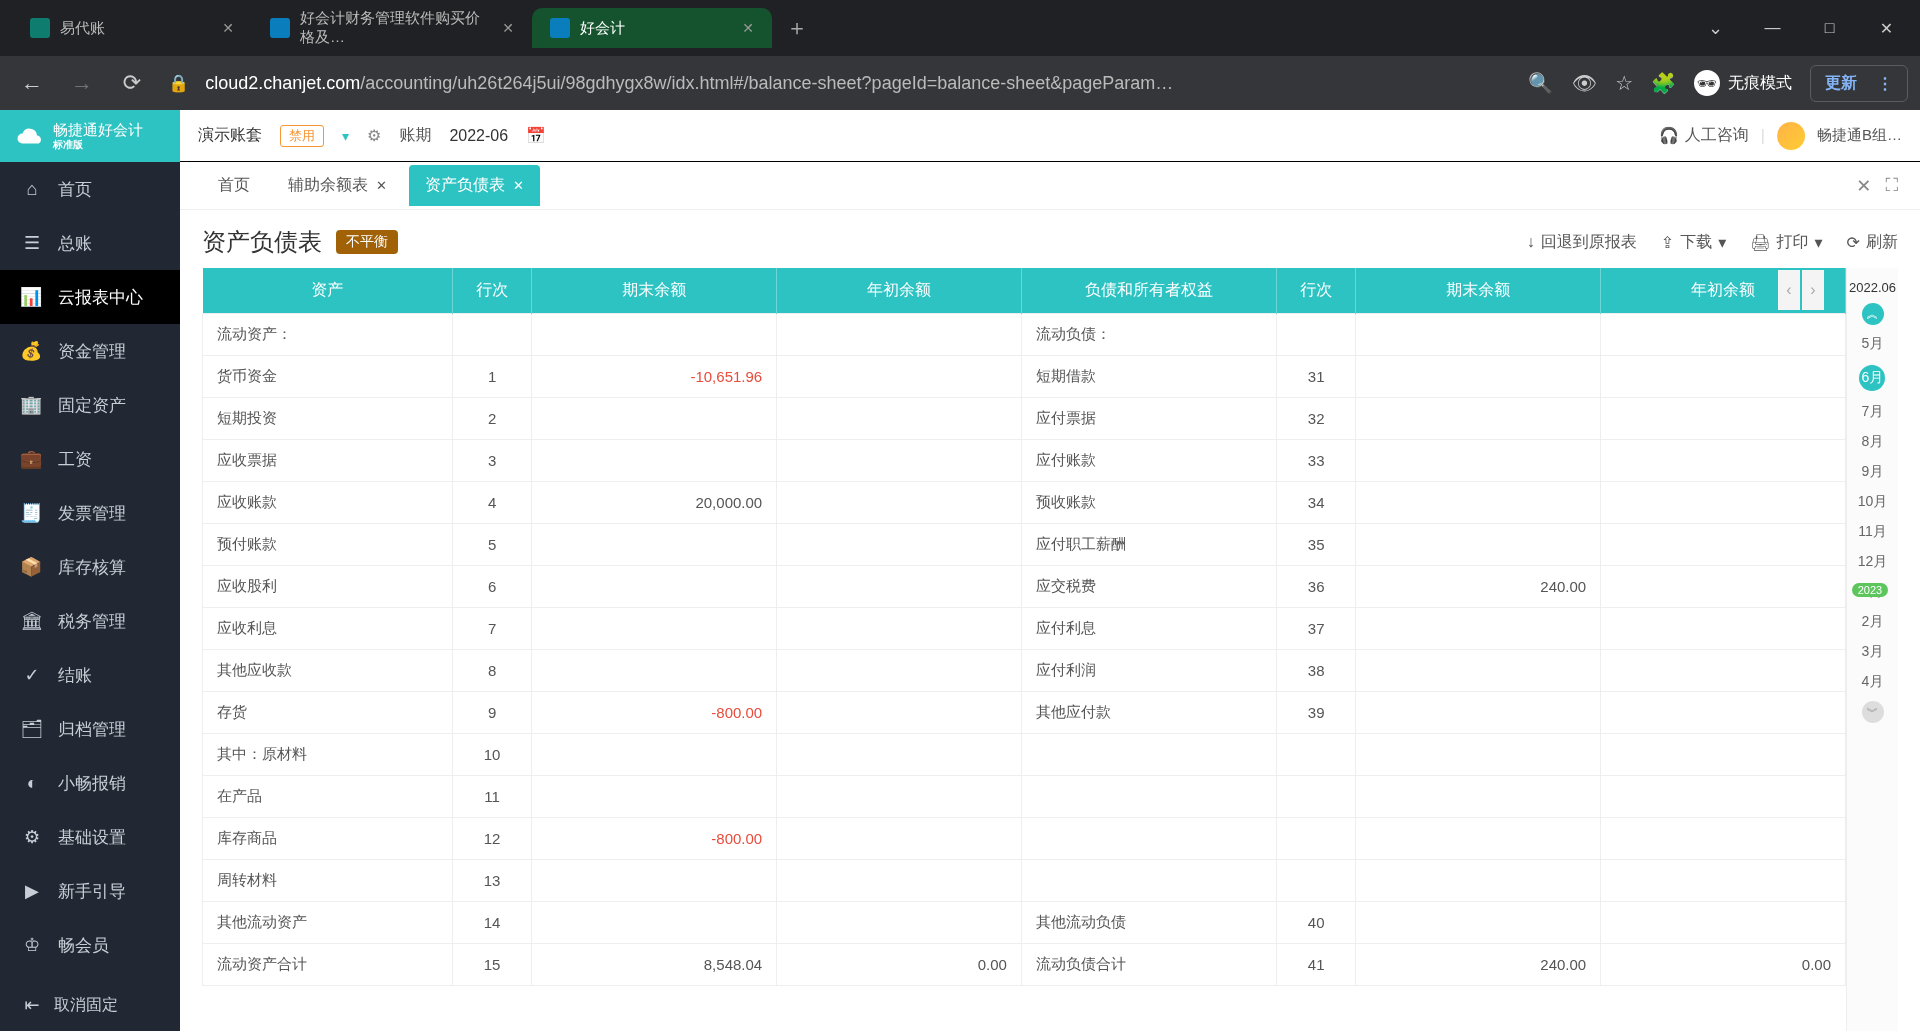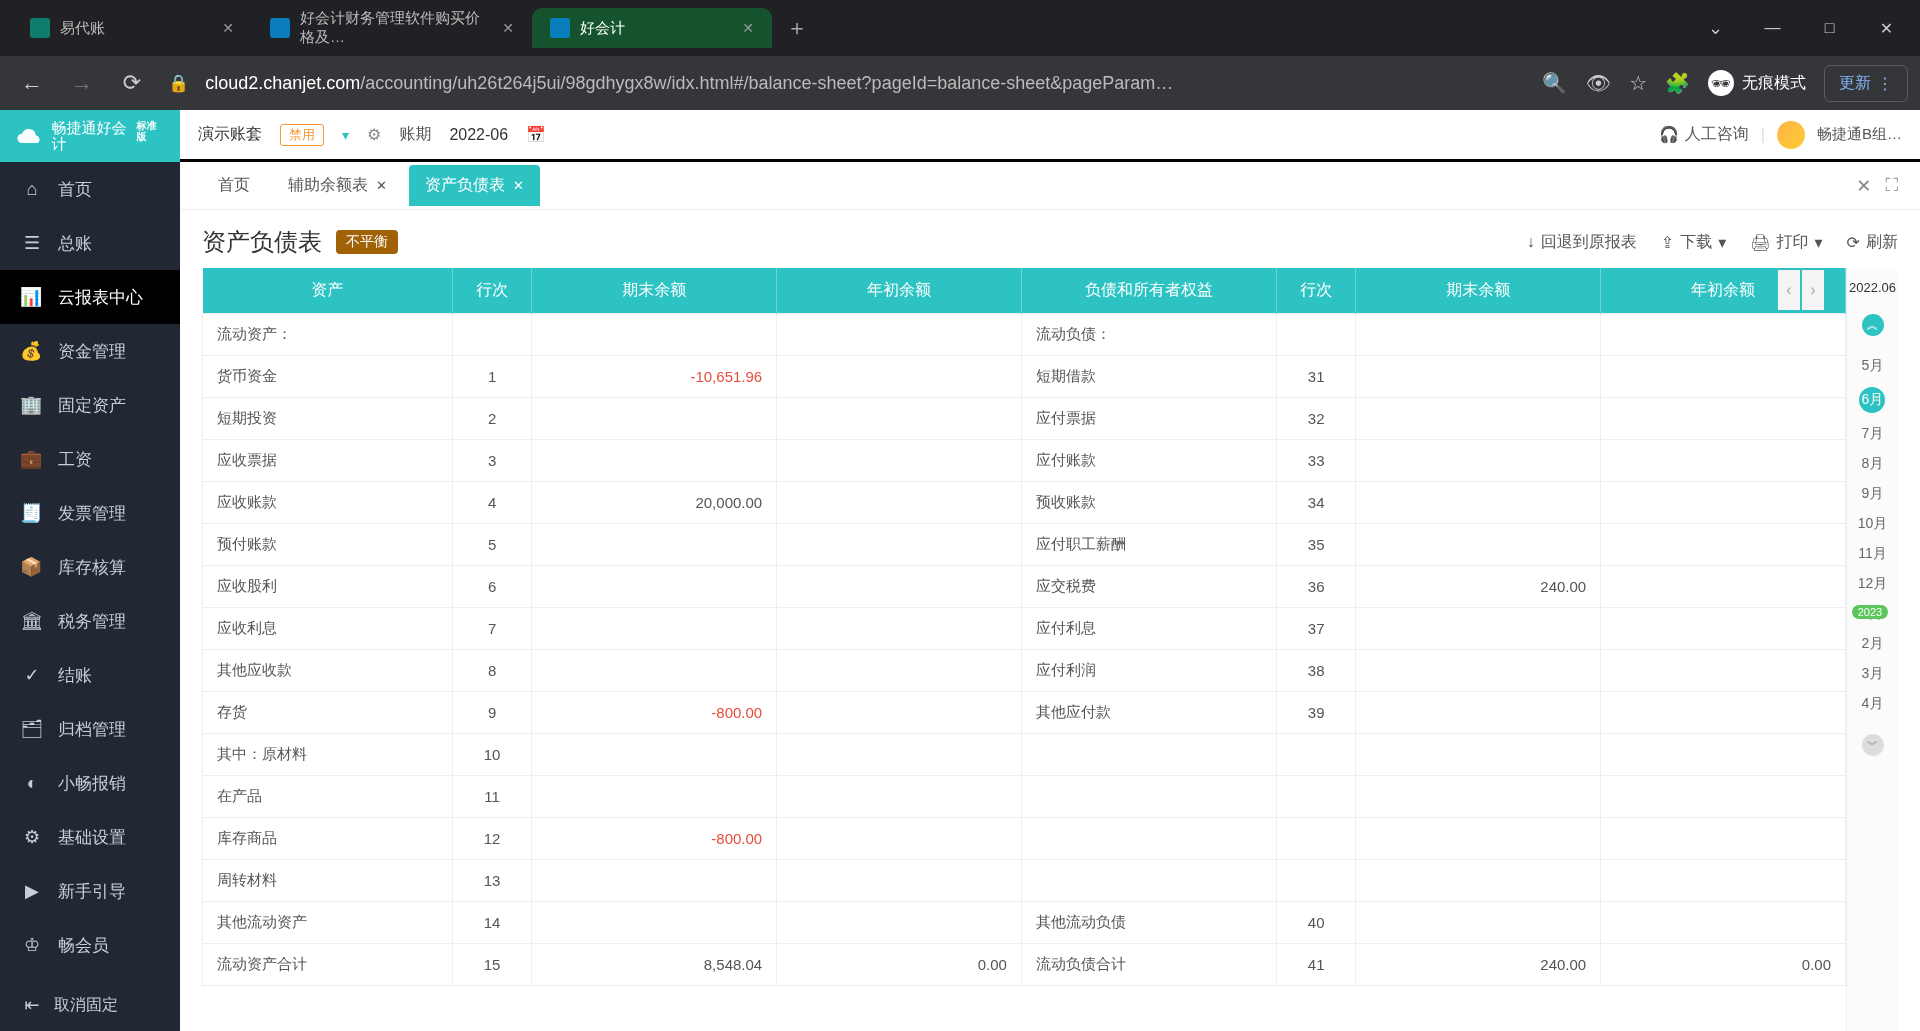--- a/index.html
+++ b/index.html
@@ -22,36 +22,36 @@
 
 .browser-addr { background: #35363a; height: 54px; display: flex; align-items: center; padding: 0 12px; gap: 10px; }
 .nav-btn { width: 40px; height: 40px; display: flex; align-items: center; justify-content: center; color: #ccc; font-size: 22px; cursor: pointer; border-radius: 20px; }
 .lock-icon { color: #ccc; font-size: 17px; padding: 0 6px; }
 .url-bar { flex: 1; color: #bbb; font-size: 18px; display: flex; align-items: center; }
 .url-bar .host { color: #fff; }
 .addr-icons { display: flex; align-items: center; gap: 18px; }
 .addr-icon { color: #ccc; font-size: 20px; cursor: pointer; }
 .incognito { display: flex; align-items: center; gap: 8px; color: #fff; font-size: 16px; }
 .incog-svg { width: 26px; height: 26px; background: #fff; border-radius: 50%; display: flex; align-items: center; justify-content: center; color: #333; font-size: 16px; }
-.update-btn { color: #84b4f6; font-size: 16px; border: 1px solid #5a5c60; padding: 7px 14px; border-radius: 6px; display: flex; align-items: center; gap: 6px; cursor: pointer; }
+.update-btn { color: #84b4f6; font-size: 16px; border: 1px solid #5a5c60; padding: 7px 14px; border-radius: 6px; display: flex; align-items: center; gap: 20px; cursor: pointer; font-weight: bold; }
 
 
 .app { height: 921px; display: flex; background: #fff; }
 .sidebar { width: 180px; background: #222833; color: #9aa1ad; display: flex; flex-direction: column; flex-shrink: 0; }
 .logo-area { height: 52px; background: #2dc3c3; display: flex; align-items: center; padding: 0 15px; color: #fff; font-size: 15px; gap: 8px; }
 .logo-svg { width: 30px; height: 30px; }
-.logo-text { display: flex; flex-direction: row; line-height: 1.1; }
+.logo-text { display: flex; flex-direction: column; line-height: 1.1; }
 .logo-text .small { font-size: 10px; font-weight: bold; }
 .side-item { height: 54px; display: flex; align-items: center; padding: 0 22px; gap: 16px; cursor: pointer; font-size: 17px; color: #c8cdd6; }
 .side-item.active { background: #000; color: #fff; }
 .side-footer { margin-top: auto; height: 52px; display: flex; align-items: center; padding: 0 22px; gap: 12px; font-size: 16px; color: #c8cdd6; cursor: pointer; }
 .side-icon { width: 20px; height: 20px; display: inline-flex; align-items: center; justify-content: center; font-size: 18px; }
 
 .main { flex: 1; display: flex; flex-direction: column; overflow: hidden; }
-.topbar { height: 52px; border-bottom: 3px solid #000000; display: flex; align-items: center; padding: 0 18px; gap: 18px; font-size: 16px; color: #555; }
+.topbar { height: 52px; border-bottom: 1px solid #000000; display: flex; align-items: center; padding: 0 18px; gap: 18px; font-size: 16px; color: #555; }
 .account-name { color: #333; }
 .badge-disable { border: 1px solid #f79635; color: #f79635; font-size: 13px; padding: 1px 8px; border-radius: 3px; }
 .topbar .chev { color: #2dc3c3; font-size: 14px; }
 .gear { color: #888; cursor: pointer; }
 .period-label { color: #555; }
 .period-val { color: #333; }
 .cal-icon { color: #2dc3c3; }
 .topbar-right { margin-left: auto; display: flex; align-items: center; gap: 12px; }
 .support { display: flex; align-items: center; gap: 6px; color: #555; cursor: pointer; }
 .avatar { width: 28px; height: 28px; border-radius: 50%; background: linear-gradient(135deg,#ffb347,#ffcc33); }
@@ -80,21 +80,21 @@
 .col-amt { width: 240px; text-align: right; }
 .col-amt2 { width: 240px; text-align: right; }
 .col-liab { width: 250px; }
 td.num { text-align: center; }
 td.amt { text-align: right; }
 td.neg { color: #e74c3c; }
 .scroll-arrow { position: absolute; top: 2px; width: 22px; height: 40px; background: #f4f4f4; display: flex; align-items: center; justify-content: center; color: #aaa; cursor: pointer; z-index: 5; }
 .scroll-arrow.left { right: 46px; }
 .scroll-arrow.right { right: 22px; }
 
-.month-rail { width: 52px; background: #fbfbfb; border-left: 1px solid #eee; display: flex; flex-direction: column; align-items: center; padding-top: 4px; gap: 11px; font-size: 14px; color: #666; }
+.month-rail { width: 52px; background: #fbfbfb; border-left: 1px solid #eee; display: flex; flex-direction: column; align-items: center; padding-top: 4px; gap: 0; font-size: 14px; color: #666; }
 .rail-year { font-size: 13px; color: #333; padding: 8px 0 4px; }
 .rail-scroll { background: #2dc3c3; color: #fff; border-radius: 50%; width: 22px; height: 22px; display: flex; align-items: center; justify-content: center; font-size: 12px; margin: 4px 0; cursor: pointer; }
 .rail-month { padding: 6px 0; cursor: pointer; width: 100%; text-align: center; }
 .rail-month.active { position: relative; }
 .rail-month.active span { background: #2dc3c3; color: #fff; border-radius: 50%; display: inline-flex; width: 26px; height: 26px; align-items: center; justify-content: center; }
 .rail-badge { position: absolute; left: -6px; background: #5cc65c; color: #fff; font-size: 11px; padding: 1px 6px; border-radius: 8px; }
 .rail-month.has-badge { position: relative; }
 </style>
 </head>
 <body>

